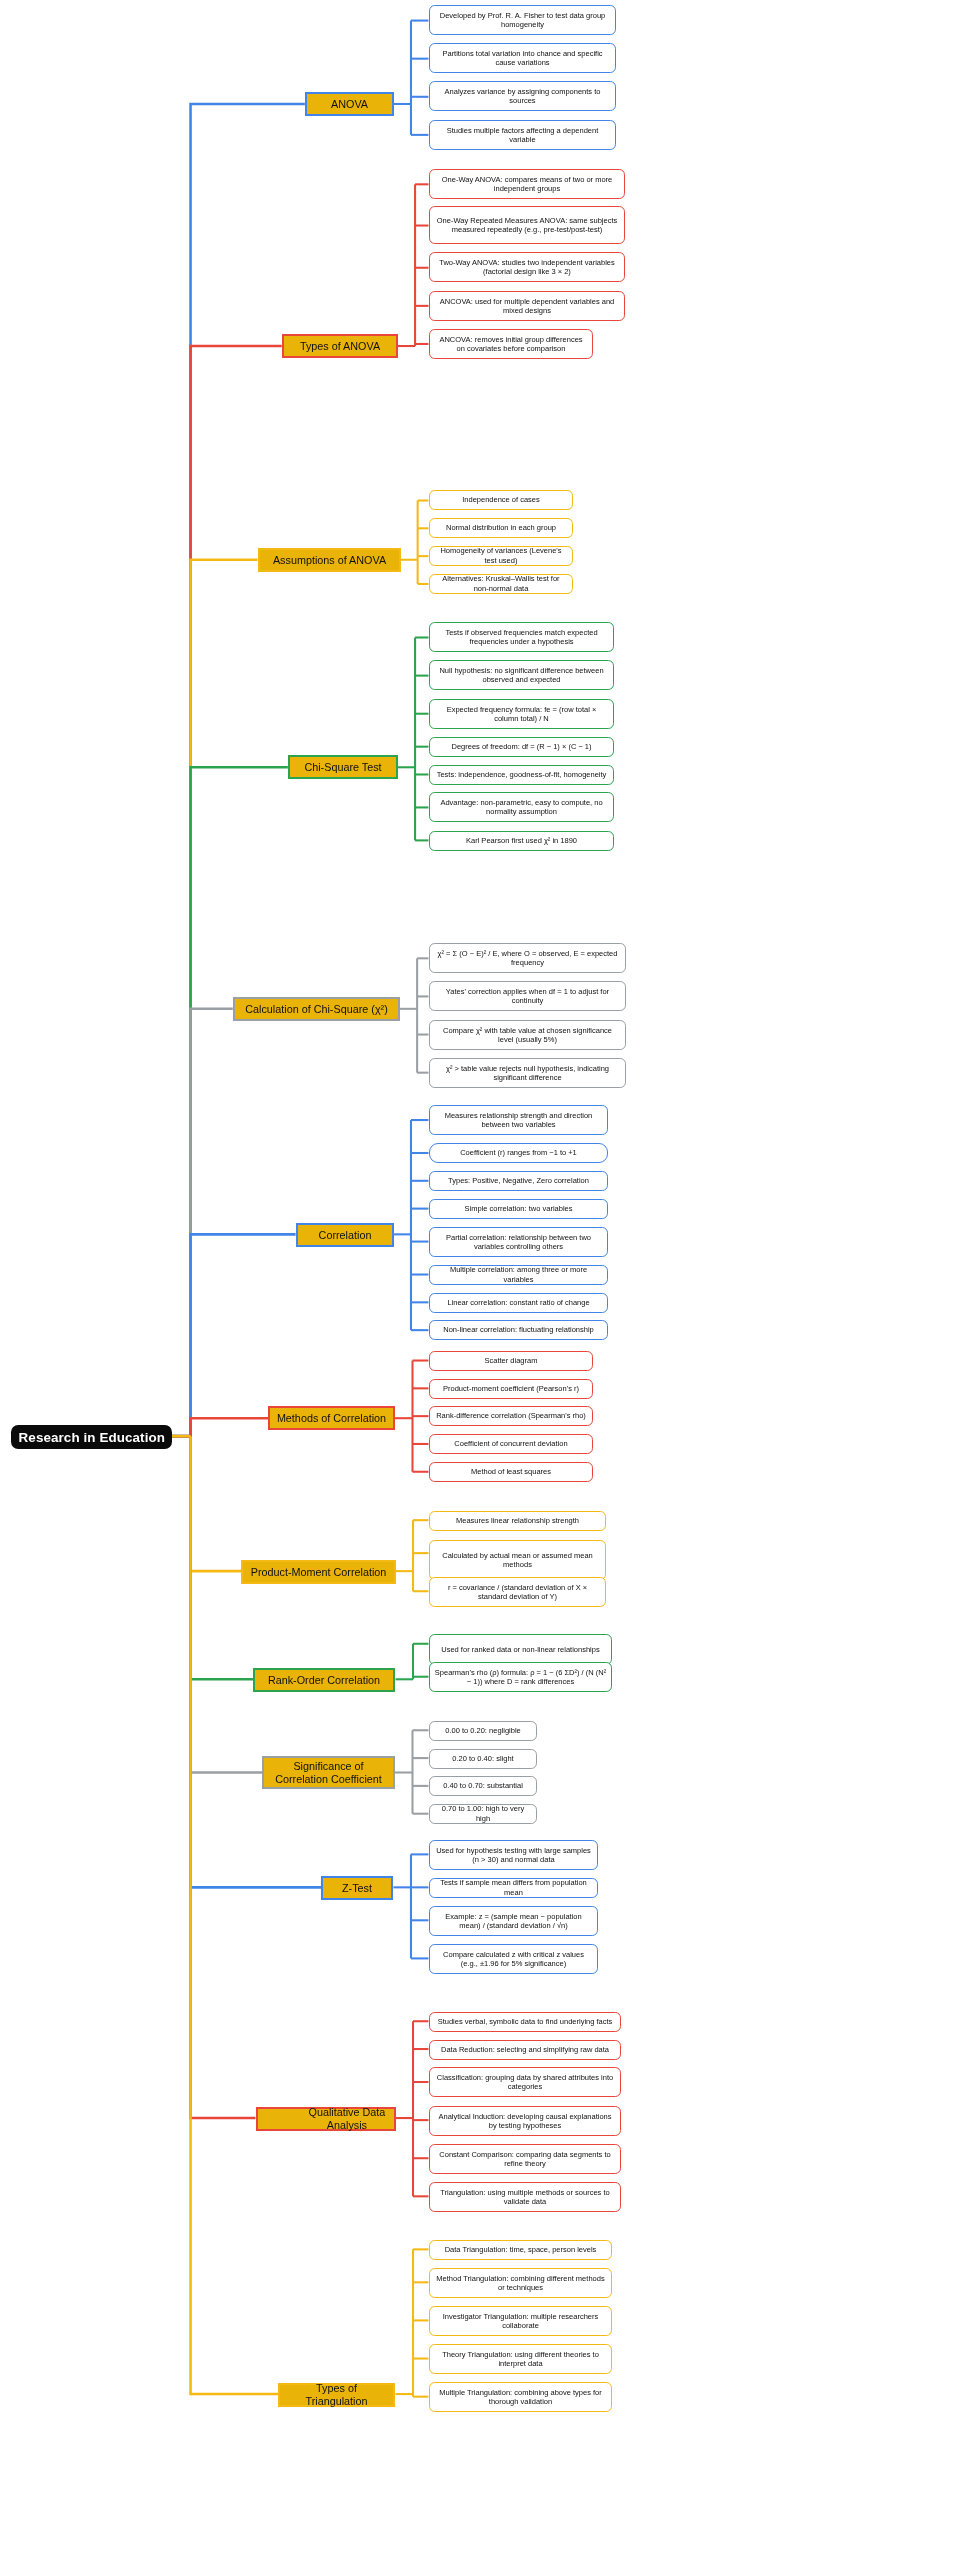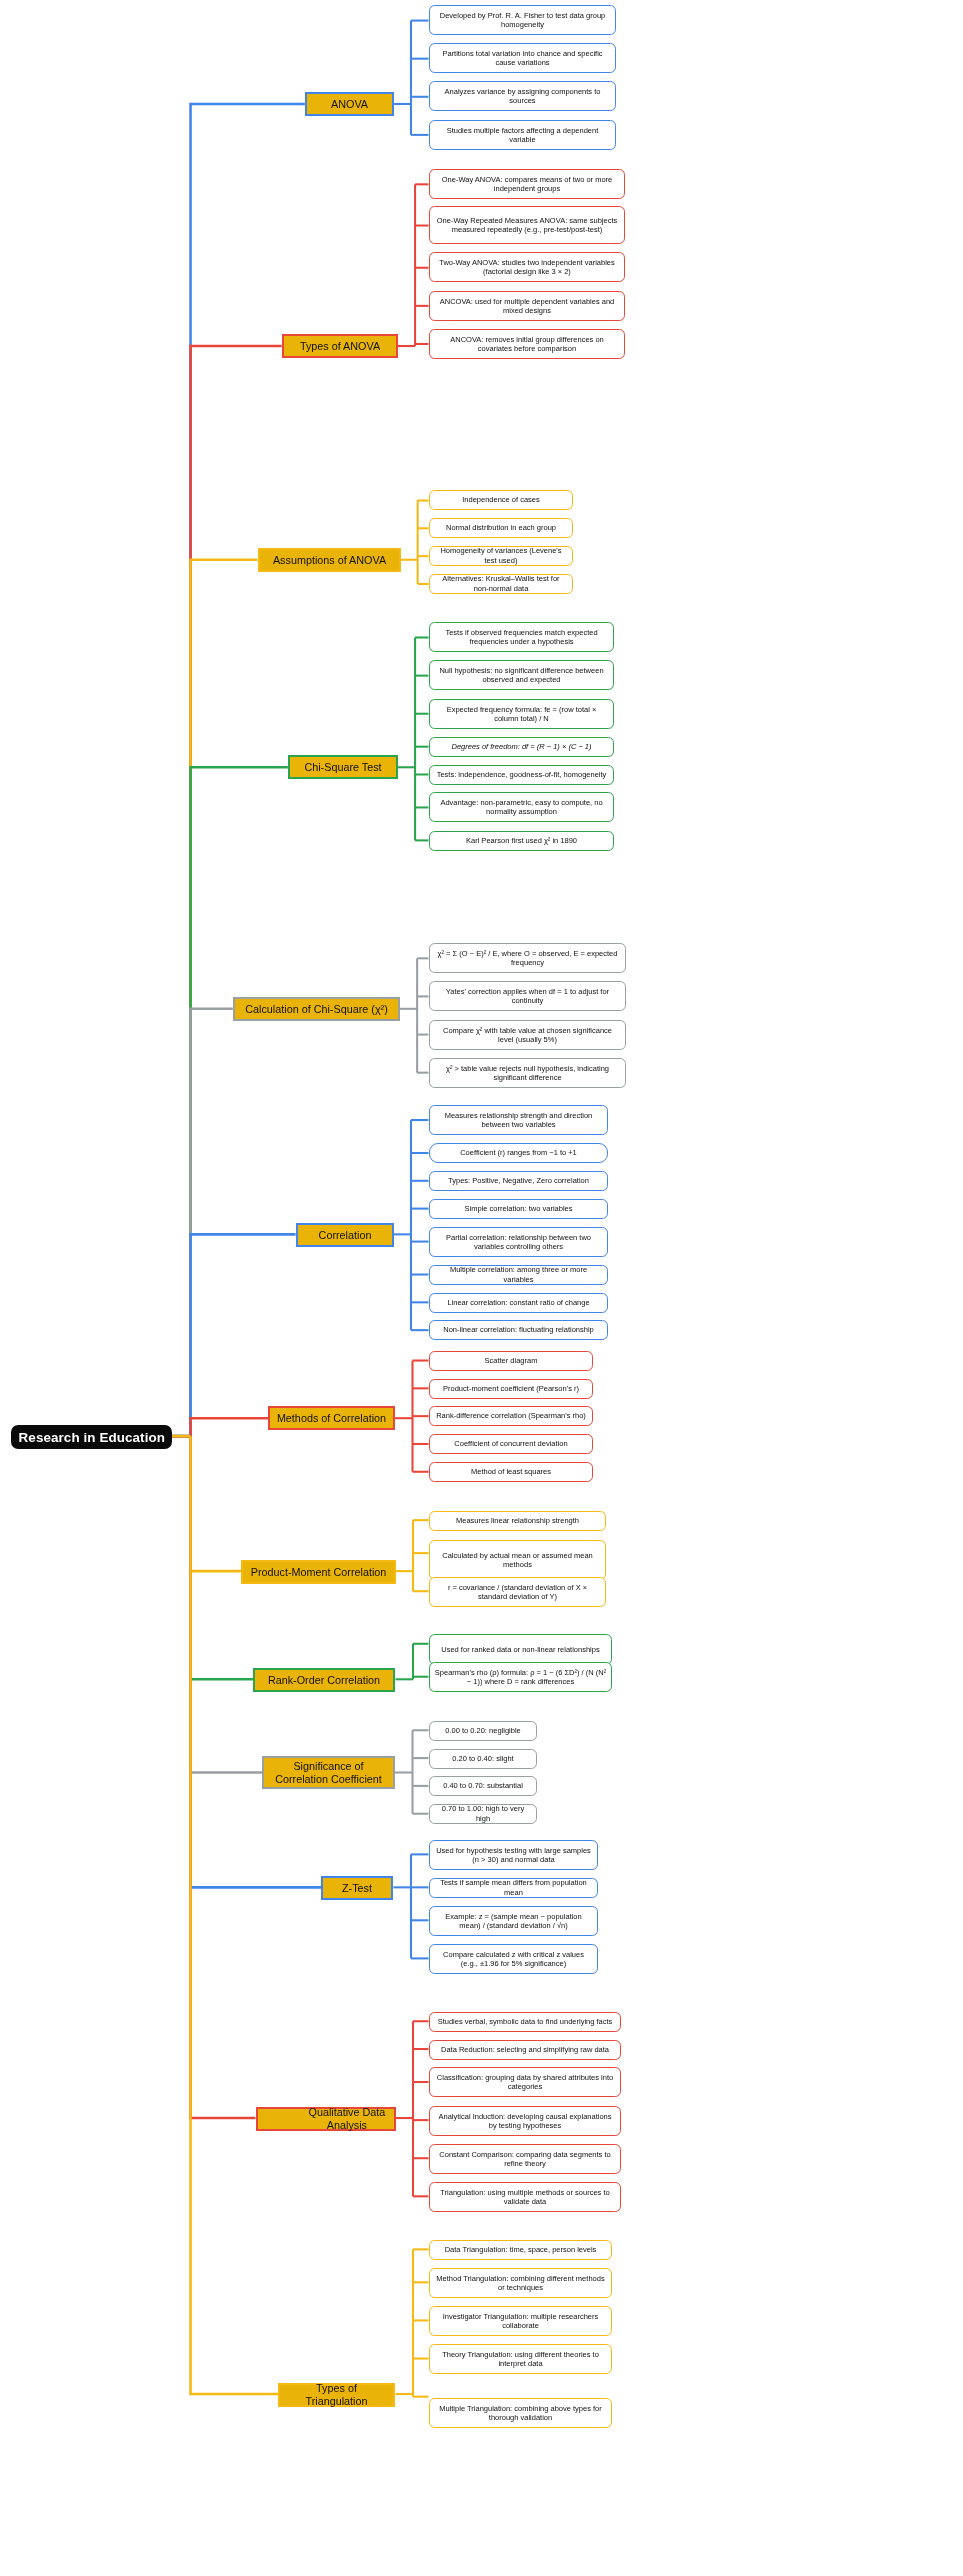--- a/index.html
+++ b/index.html
@@ -231,21 +231,21 @@
       </div>
       <div class="leaf-node" style="left: 429px; top: 206px; width: 196px; height: 38px; border-color: rgb(232, 70, 58);">
         <span>One-Way Repeated Measures ANOVA: same subjects measured repeatedly (e.g., pre-test/post-test)</span>
       </div>
       <div class="leaf-node" style="left: 429px; top: 252px; width: 196px; height: 30px; border-color: rgb(232, 70, 58);">
         <span>Two-Way ANOVA: studies two independent variables (factorial design like 3 × 2)</span>
       </div>
       <div class="leaf-node" style="left: 429px; top: 291px; width: 196px; height: 30px; border-color: rgb(232, 70, 58);">
         <span>ANCOVA: used for multiple dependent variables and mixed designs</span>
       </div>
-      <div class="leaf-node" style="left: 429px; top: 329px; width: 196px; height: 30px; border-color: rgb(232, 70, 58);">
+      <div class="leaf-node" style="left: 429px; top: 329px; width: 164px; height: 30px; border-color: rgb(232, 70, 58);">
         <span>ANCOVA: removes initial group differences on covariates before comparison</span>
       </div>
       <div class="branch-node" style="left: 258px; top: 548px; width: 143px; height: 24px; border-color: rgb(245, 185, 20);">
         <span>Assumptions of ANOVA</span>
       </div>
       <div class="leaf-node" style="left: 429px; top: 490px; width: 144px; height: 19.6px; border-color: rgb(245, 185, 20);">
         <span>Independence of cases</span>
       </div>
       <div class="leaf-node" style="left: 429px; top: 518px; width: 144px; height: 19.6px; border-color: rgb(245, 185, 20);">
         <span>Normal distribution in each group</span>
@@ -261,21 +261,21 @@
       </div>
       <div class="leaf-node" style="left: 429px; top: 622px; width: 185px; height: 30px; border-color: rgb(43, 164, 78);">
         <span>Tests if observed frequencies match expected frequencies under a hypothesis</span>
       </div>
       <div class="leaf-node" style="left: 429px; top: 660px; width: 185px; height: 30px; border-color: rgb(43, 164, 78);">
         <span>Null hypothesis: no significant difference between observed and expected</span>
       </div>
       <div class="leaf-node" style="left: 429px; top: 699px; width: 185px; height: 30px; border-color: rgb(43, 164, 78);">
         <span>Expected frequency formula: fe = (row total × column total) / N</span>
       </div>
-      <div class="leaf-node" style="left: 429px; top: 737px; width: 185px; height: 19.6px; border-color: rgb(43, 164, 78); font-style: italic;">
+      <div class="leaf-node" style="left: 429px; top: 737px; width: 185px; height: 19.6px; border-color: rgb(43, 164, 78);">
         <span>Degrees of freedom: df = (R − 1) × (C − 1)</span>
       </div>
       <div class="leaf-node" style="left: 429px; top: 765px; width: 185px; height: 19.6px; border-color: rgb(43, 164, 78);">
         <span>Tests: independence, goodness-of-fit, homogeneity</span>
       </div>
       <div class="leaf-node" style="left: 429px; top: 792px; width: 185px; height: 30px; border-color: rgb(43, 164, 78);">
         <span>Advantage: non-parametric, easy to compute, no normality assumption</span>
       </div>
       <div class="leaf-node" style="left: 429px; top: 831px; width: 185px; height: 19.6px; border-color: rgb(43, 164, 78);">
         <span>Karl Pearson first used χ² in 1890</span>
@@ -420,19 +420,19 @@
       </div>
       <div class="leaf-node" style="left: 429px; top: 2268px; width: 183px; height: 30px; border-color: rgb(245, 185, 20);">
         <span>Method Triangulation: combining different methods or techniques</span>
       </div>
       <div class="leaf-node" style="left: 429px; top: 2306px; width: 183px; height: 30px; border-color: rgb(245, 185, 20);">
         <span>Investigator Triangulation: multiple researchers collaborate</span>
       </div>
       <div class="leaf-node" style="left: 429px; top: 2344px; width: 183px; height: 30px; border-color: rgb(245, 185, 20);">
         <span>Theory Triangulation: using different theories to interpret data</span>
       </div>
-      <div class="leaf-node" style="left: 429px; top: 2382px; width: 183px; height: 30px; border-color: rgb(245, 185, 20); margin-top: 16px;">
+      <div class="leaf-node" style="left: 429px; top: 2382px; width: 183px; height: 30px; border-color: rgb(245, 185, 20);">
         <span>Multiple Triangulation: combining above types for thorough validation</span>
       </div>
     </div>
 
 </div>
 
 
 </body></html>

